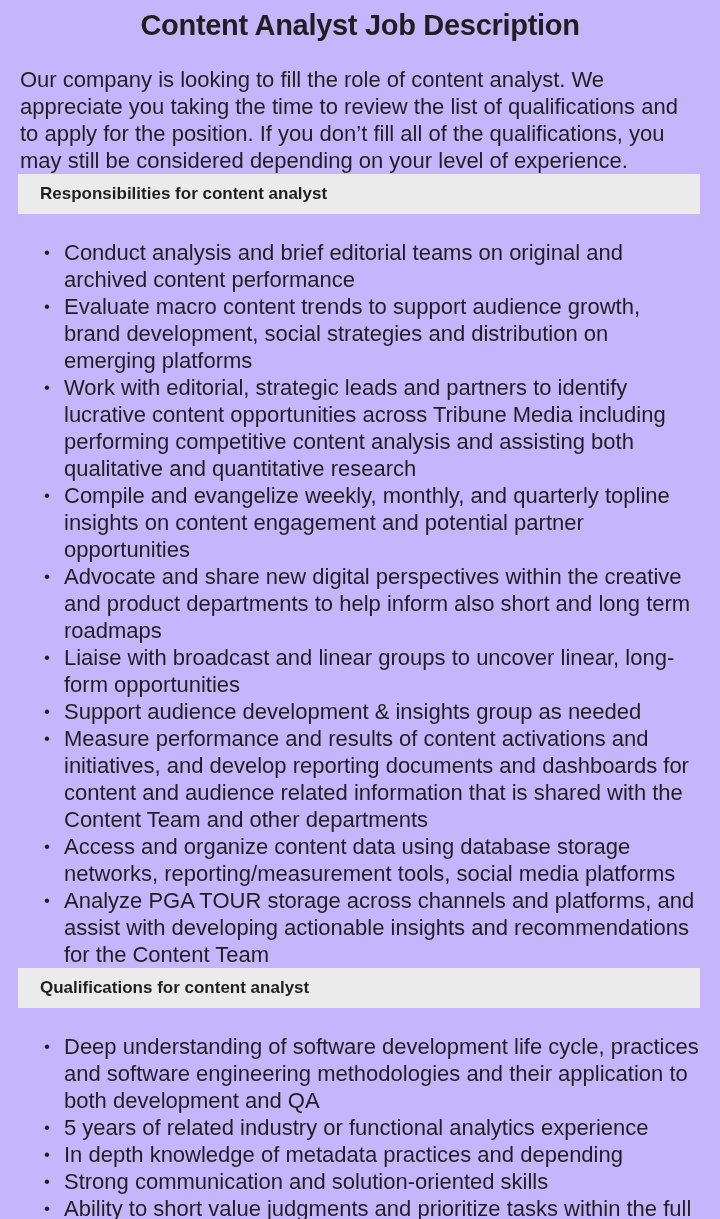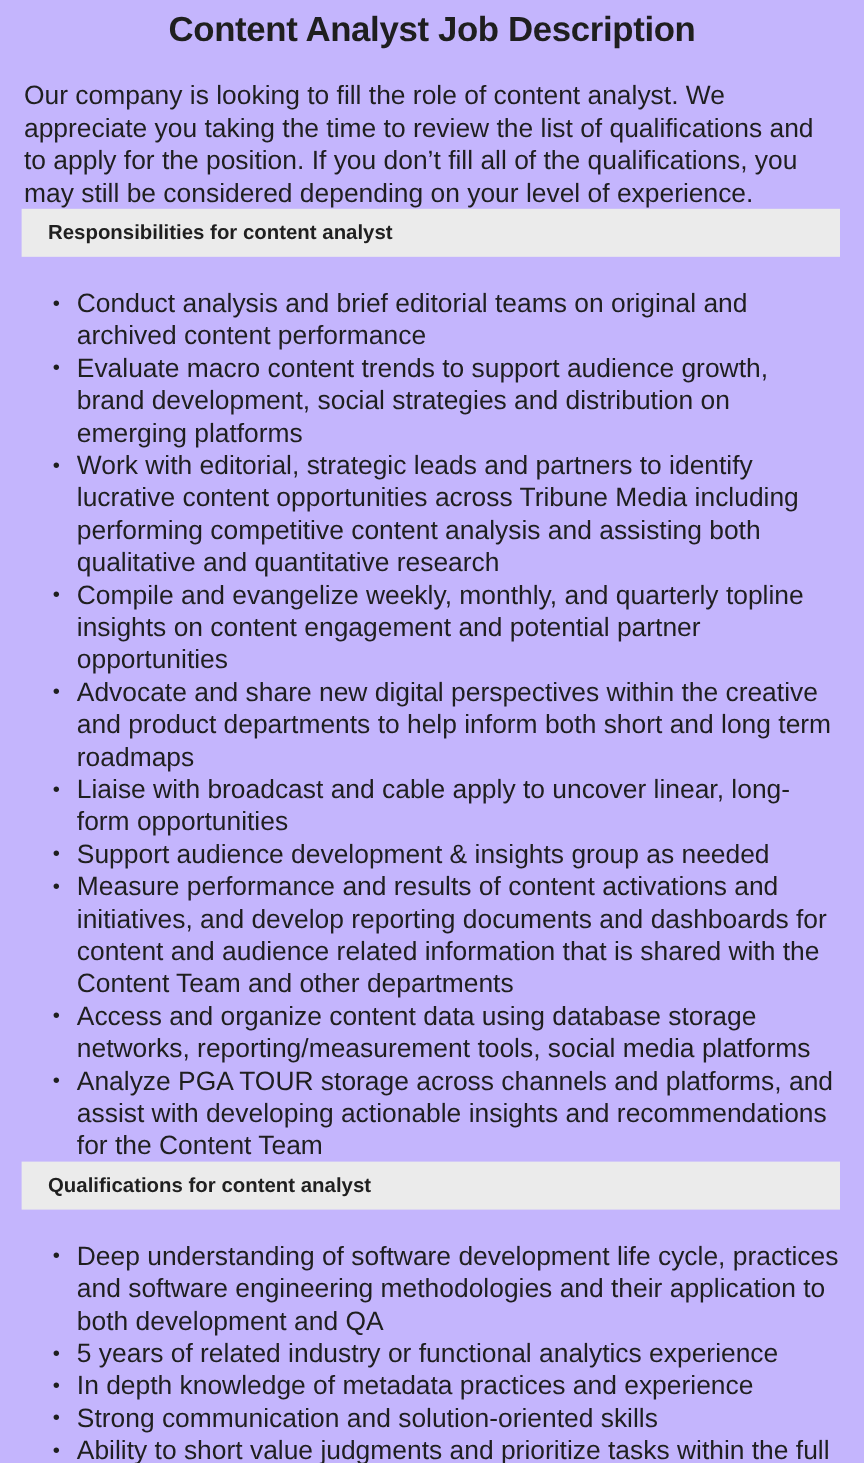--- a/index.html
+++ b/index.html
@@ -77,36 +77,36 @@
 
   <section class="section">
     <div class="section-heading">
       <span>Responsibilities for content analyst</span>
     </div>
     <ul class="joblist">
       <li>Conduct analysis and brief editorial teams on original and archived content performance</li>
       <li>Evaluate macro content trends to support audience growth, brand development, social strategies and distribution on emerging platforms</li>
       <li>Work with editorial, strategic leads and partners to identify lucrative content opportunities across Tribune Media including performing competitive content analysis and assisting both qualitative and quantitative research</li>
       <li>Compile and evangelize weekly, monthly, and quarterly topline insights on content engagement and potential partner opportunities</li>
-      <li>Advocate and share new digital perspectives within the creative and product departments to help inform both short and long term roadmaps</li>
-      <li>Liaise with broadcast and cable apply to uncover linear, long-form opportunities</li>
+      <li>Advocate and share new digital perspectives within the creative and product departments to help inform also short and long term roadmaps</li>
+      <li>Liaise with broadcast and linear groups to uncover linear, long-form opportunities</li>
       <li>Support audience development &amp; insights group as needed</li>
       <li>Measure performance and results of content activations and initiatives, and develop reporting documents and dashboards for content and audience related information that is shared with the Content Team and other departments</li>
       <li>Access and organize content data using database storage networks, reporting/measurement tools, social media platforms</li>
       <li>Analyze PGA TOUR storage across channels and platforms, and assist with developing actionable insights and recommendations for the Content Team</li>
     </ul>
   </section>
 
   <section class="section">
     <div class="section-heading">
       <span>Qualifications for content analyst</span>
     </div>
     <ul class="joblist">
       <li>Deep understanding of software development life cycle, practices and software engineering methodologies and their application to both development and QA</li>
       <li>5 years of related industry or functional analytics experience</li>
-      <li>In depth knowledge of metadata practices and experience</li>
+      <li>In depth knowledge of metadata practices and depending</li>
       <li>Strong communication and solution-oriented skills</li>
       <li>Ability to short value judgments and prioritize tasks within the full realm of responsibilities</li>
       <li>Must be able to work independently and also be able to work as a member of a diverse group</li>
     </ul>
   </section>
 
 </div>
 
 </body></html>

